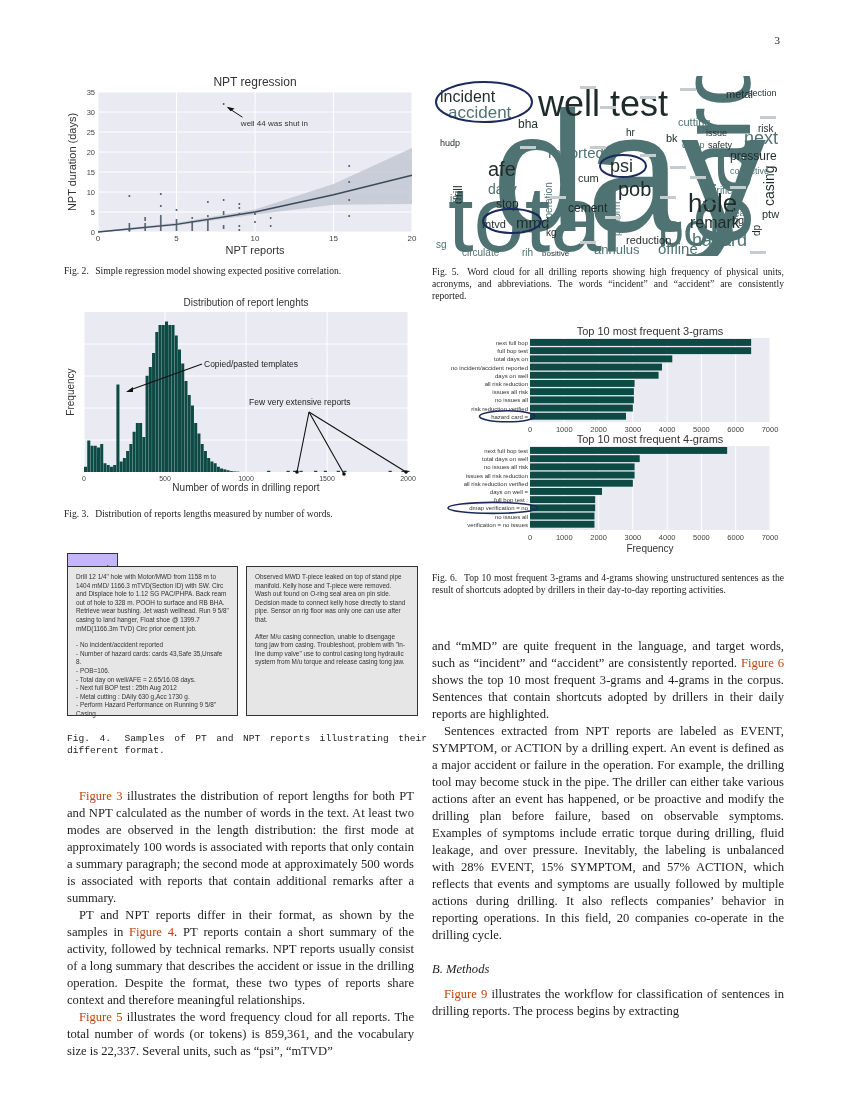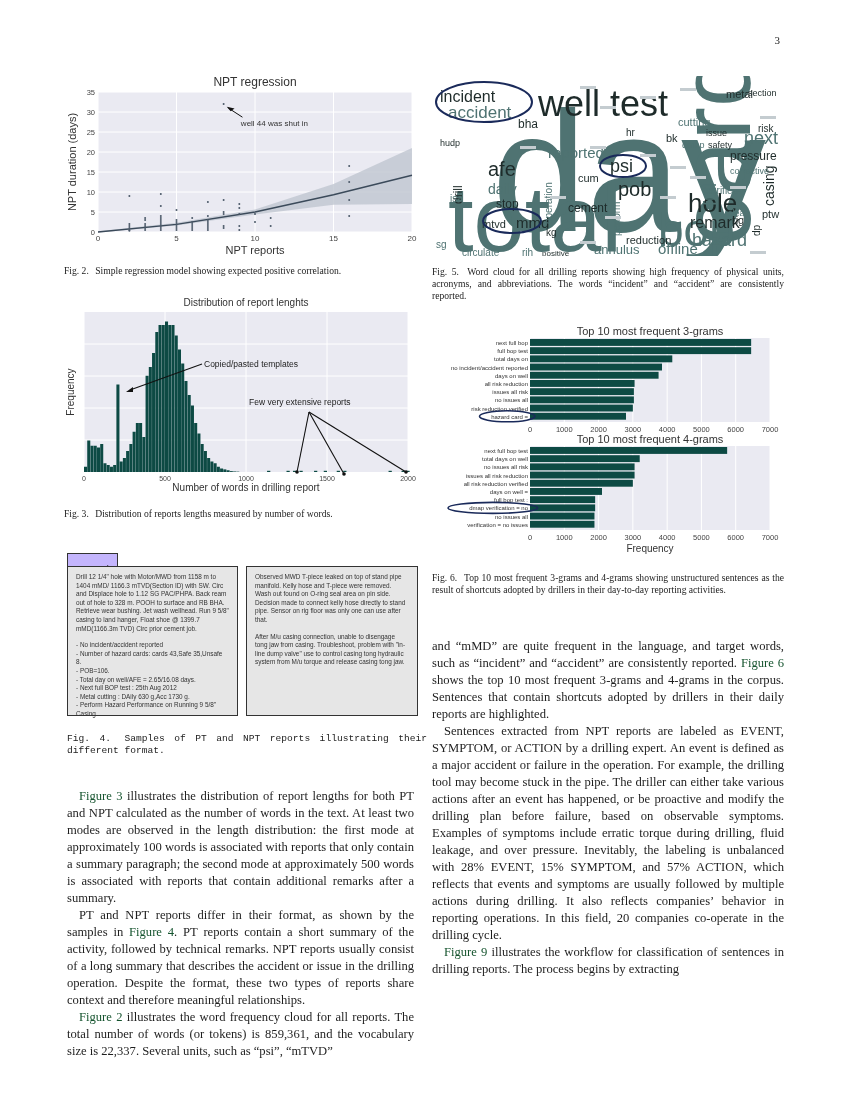--- a/index.html
+++ b/index.html
@@ -4,21 +4,21 @@
 <style>
   * { box-sizing: border-box; margin: 0; padding: 0; }
   body { width: 850px; height: 1100px; background: #fff; position: relative; overflow: hidden; font-family: "Liberation Serif", "DejaVu Serif", serif; color: #222; }
   .page-num { position: absolute; top: 34px; right: 70px; font-size: 11px; }
   .col { position: absolute; }
   .col-left { left: 64px; width: 360px; }
   .caption { font-size: 9.6px; line-height: 12px; text-align: justify; color: #222; }
   .fig-label { margin-right: 4px; }
   .body-text { font-size: 12.6px; line-height: 17px; text-align: justify; color: #1e1e1e; }
   .body-text p { text-indent: 12px; }
-  .link { color: #14532d; }
+  .link { color: #c2410c; }
   .section-title { font-style: italic; font-size: 12.6px; margin: 14px 0 8px 0; }
   svg text { font-family: "Liberation Sans", "DejaVu Sans", sans-serif; }
   .sample-box { position: absolute; border: 1px solid #333; background: #e6e6e6; font-family: "Liberation Sans", sans-serif; font-size: 6.4px; line-height: 8.6px; color: #333; padding: 6px 8px; }
   .sample-tab { position: absolute; border: 1px solid #333; background: #c4b5fd; font-family: "Liberation Sans", sans-serif; font-size: 9px; padding: 9px 3px; height: 13px; line-height: 12px; text-align: right; }
   .sample-line { display: block; }
   .sample-gap { display: block; height: 8px; }
 </style>
 </head>
 <body>
 
@@ -245,21 +245,21 @@
 </div>
 
 <div class="caption" style="position:absolute; left:67px; top:733px; width:360px;font-family:Liberation Mono, monospace;">
   <span class="fig-label">Fig. 4.</span>
   <span>Samples of PT and NPT reports illustrating their different format.</span>
 </div>
 
 <div class="body-text" style="position:absolute; left:67px; top:788px; width:347px;">
   <p><span class="link">Figure 3</span><span> illustrates the distribution of report lengths for both PT and NPT calculated as the number of words in the text. At least two modes are observed in the length distribution: the first mode at approximately 100 words is associated with reports that only contain a summary paragraph; the second mode at approximately 500 words is associated with reports that contain additional remarks after a summary.</span></p>
   <p><span>PT and NPT reports differ in their format, as shown by the samples in </span><span class="link">Figure 4</span><span>. PT reports contain a short summary of the activity, followed by technical remarks. NPT reports usually consist of a long summary that describes the accident or issue in the drilling operation. Despite the format, these two types of reports share context and therefore meaningful relationships.</span></p>
-  <p><span class="link">Figure 2</span><span> illustrates the word frequency cloud for all reports. The total number of words (or tokens) is 859,361, and the vocabulary size is 22,337. Several units, such as “psi”, “mTVD”</span></p>
+  <p><span class="link">Figure 5</span><span> illustrates the word frequency cloud for all reports. The total number of words (or tokens) is 859,361, and the vocabulary size is 22,337. Several units, such as “psi”, “mTVD”</span></p>
 </div>
 
 <svg id="fig5svg" style="position:absolute; left:430px; top:76px;" width="355" height="180" viewBox="0 0 355 180">
     <text x="62" y="155" font-size="170" fill="#4f7372" font-family="&quot;DejaVu Sans Mono&quot;, &quot;Liberation Mono&quot;, monospace">day</text>
     <text x="18" y="175" font-size="92" fill="#4f7372" font-family="&quot;DejaVu Sans Mono&quot;, &quot;Liberation Mono&quot;, monospace">total</text>
     <text x="320" y="170" font-size="100" fill="#4f7372" font-family="&quot;DejaVu Sans Mono&quot;, &quot;Liberation Mono&quot;, monospace" transform="rotate(-90 320 170)">card</text>
     <text x="108" y="40" font-size="36" fill="#1e2b2a" font-family="&quot;DejaVu Sans Mono&quot;, &quot;Liberation Mono&quot;, monospace">well test</text>
     <text x="228" y="170" font-size="46" fill="#4f7372" font-family="&quot;DejaVu Sans Mono&quot;, &quot;Liberation Mono&quot;, monospace">bop</text>
     <text x="10" y="26" font-size="16" fill="#1e2b2a" font-family="&quot;DejaVu Sans Mono&quot;, &quot;Liberation Mono&quot;, monospace">incident</text>
     <text x="18" y="42" font-size="17" fill="#4f7372" font-family="&quot;DejaVu Sans Mono&quot;, &quot;Liberation Mono&quot;, monospace">accident</text>
@@ -418,14 +418,15 @@
   </svg>
 
 <div class="caption" style="position:absolute; left:432px; top:572px; width:352px;">
   <span class="fig-label">Fig. 6.</span>
   <span>Top 10 most frequent 3-grams and 4-grams showing unstructured sentences as the result of shortcuts adopted by drillers in their day-to-day reporting activities.</span>
 </div>
 
 <div class="body-text" style="position:absolute; left:432px; top:638px; width:352px;">
   <p style="text-indent:0;"><span>and “mMD” are quite frequent in the language, and target words, such as “incident” and “accident” are consistently reported. </span><span class="link">Figure 6</span><span> shows the top 10 most frequent 3-grams and 4-grams in the corpus. Sentences that contain shortcuts adopted by drillers in their daily reports are highlighted.</span></p>
   <p>Sentences extracted from NPT reports are labeled as EVENT, SYMPTOM, or ACTION by a drilling expert. An event is defined as a major accident or failure in the operation. For example, the drilling tool may become stuck in the pipe. The driller can either take various actions after an event has happened, or be proactive and modify the drilling plan before failure, based on observable symptoms. Examples of symptoms include erratic torque during drilling, fluid leakage, and over pressure. Inevitably, the labeling is unbalanced with 28% EVENT, 15% SYMPTOM, and 57% ACTION, which reflects that events and symptoms are usually followed by multiple actions during drilling. It also reflects companies’ behavior in reporting operations. In this field, 20 companies co-operate in the drilling cycle.</p>
+  <div class="section-title" style="margin-top:17px;">B.  Methods</div>
   <p><span class="link">Figure 9</span><span> illustrates the workflow for classification of sentences in drilling reports. The process begins by extracting</span></p>
 </div>
 
 </body></html>

